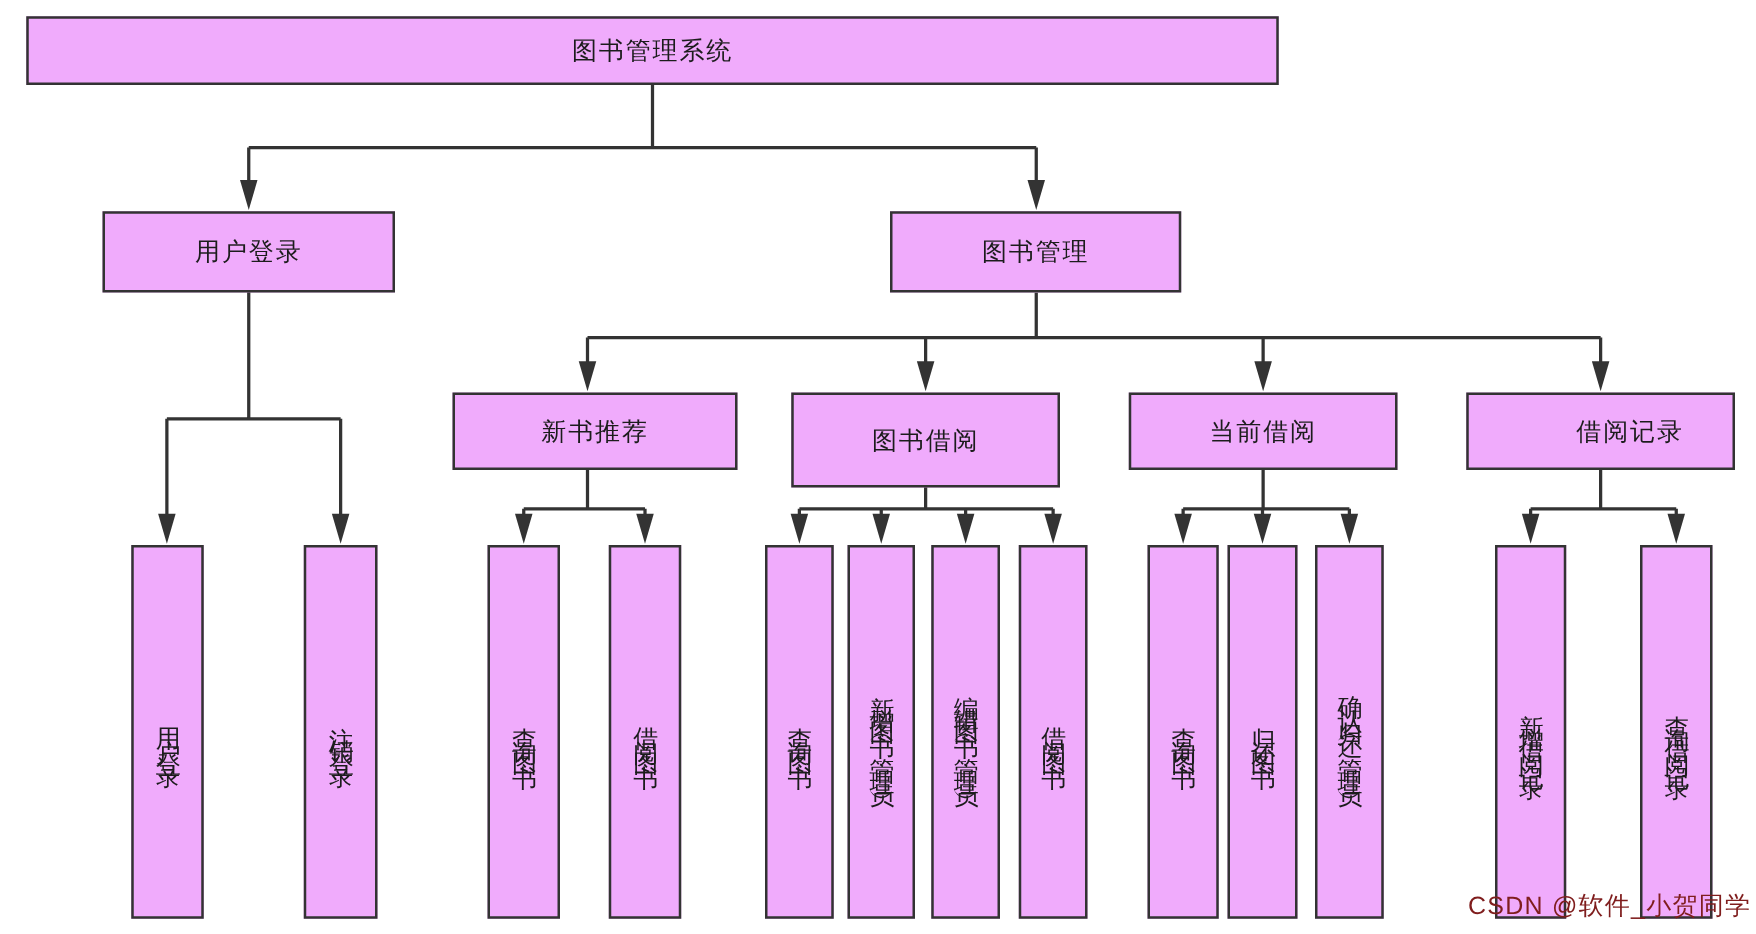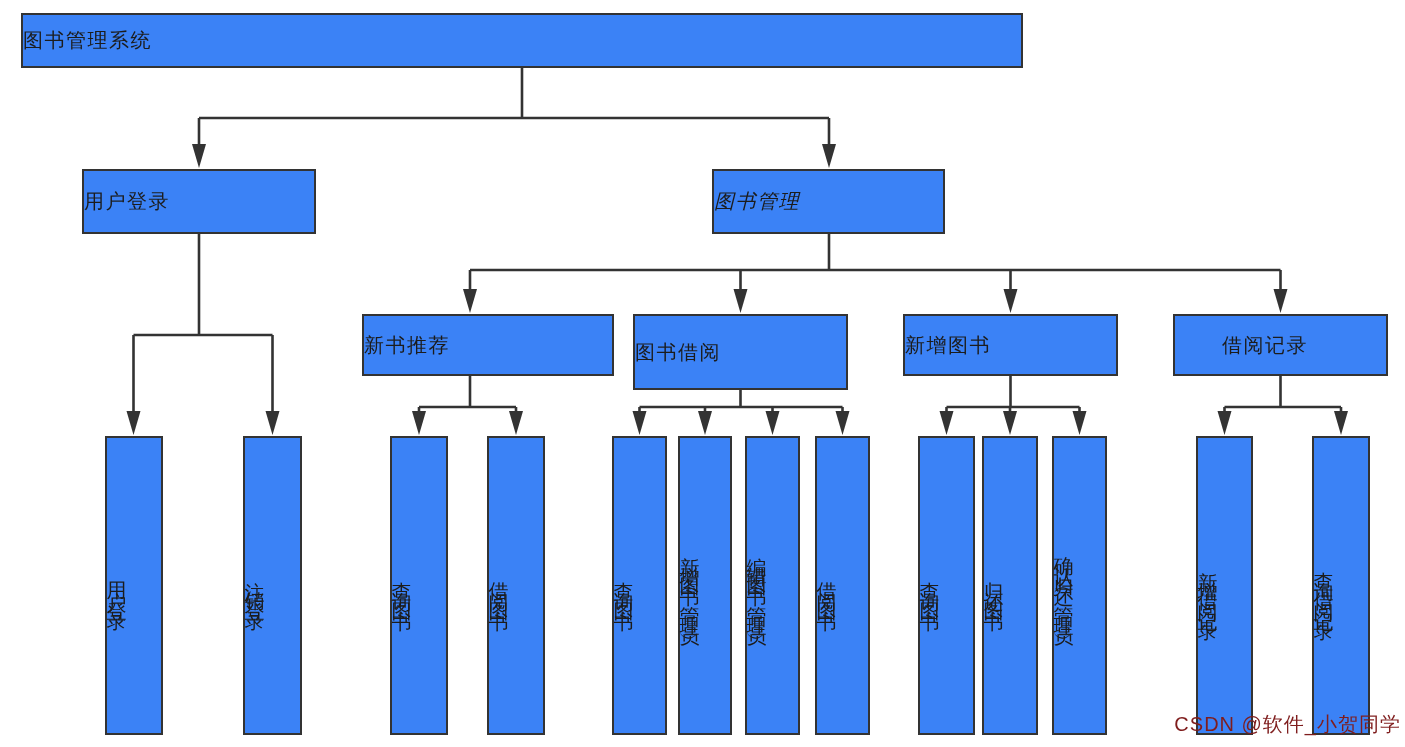--- a/index.html
+++ b/index.html
@@ -13,26 +13,26 @@
     color: #1a1a1a;
   }
   .wires {
     position: absolute;
     left: 0; top: 0;
     width: 1405px; height: 747px;
     z-index: 1;
   }
   .box {
     position: absolute;
-    background: #3b82f6;
+    background: #f0abfc;
     border: 2.5px solid #333333;
     box-sizing: border-box;
     display: flex;
     align-items: center;
-    justify-content: flex-start;
+    justify-content: center;
     z-index: 2;
   }
   .hlabel {
     font-size: 20px;
     letter-spacing: 1.5px;
     white-space: nowrap;
     color: #1c1c1c;
   }
   .vlabel {
     writing-mode: vertical-rl;
@@ -93,32 +93,32 @@
     <use href="#ah" x="1341" y="435"></use>
   </svg>
 
   <div class="box" style="left:21px; top:13px; width:1002px; height:55px;">
     <span class="hlabel">图书管理系统</span>
   </div>
 
   <div class="box" style="left:82px; top:169px; width:234px; height:65px;">
     <span class="hlabel">用户登录</span>
   </div>
-  <div class="box" style="left:712px; top:169px; width:233px; height:65px;font-style:italic;">
+  <div class="box" style="left:712px; top:169px; width:233px; height:65px;">
     <span class="hlabel">图书管理</span>
   </div>
 
-  <div class="box" style="left:362px; top:314px; width:252px; height:62px;">
+  <div class="box" style="left:362px; top:314px; width:228px; height:62px;">
     <span class="hlabel">新书推荐</span>
   </div>
   <div class="box" style="left:633px; top:314px; width:215px; height:76px;">
     <span class="hlabel">图书借阅</span>
   </div>
   <div class="box" style="left:903px; top:314px; width:215px; height:62px;">
-    <span class="hlabel">新增图书</span>
+    <span class="hlabel">当前借阅</span>
   </div>
   <div class="box" style="left:1173px; top:314px; width:215px; height:62px;padding-left:47px;">
     <span class="hlabel">借阅记录</span>
   </div>
 
   <div class="box" style="left:105px; top:436px; width:58px; height:299px;">
     <span class="vlabel">用户登录</span>
   </div>
   <div class="box" style="left:243px; top:436px; width:59px; height:299px;">
     <span class="vlabel">注销登录</span>

